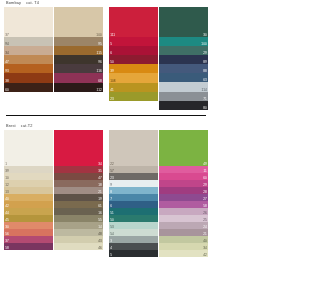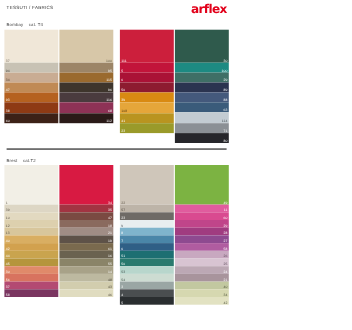--- a/index.html
+++ b/index.html
@@ -43,24 +43,20 @@
   .col.right .sw .lbl{right:1.2px;}
 
   .divider{height:1px;background:#111;margin:5px 2px 0 2px;}
   .spacer{height:7px;}
 </style>
 </head>
 <body>
 
 <div class="page">
 
-  <div class="header">
-    <div class="doc-title">TESSUTI / FABRICS</div>
-    <div class="logo" style="color: rgb(226, 0, 26);">arflex</div>
-  </div>
 
   <div id="sections-root">
       <div class="section">
         <div class="caption"><span>Bombay</span><span class="cap-sep"></span><span>cat. T4</span></div>
         <div class="grids">
           <div class="grid">
             <div class="col left">
               <div class="sw" style="background: rgb(240, 231, 216); height: 30px;">
                 <span class="lbl" style="color: rgb(107, 98, 88);">37</span>
               </div>

